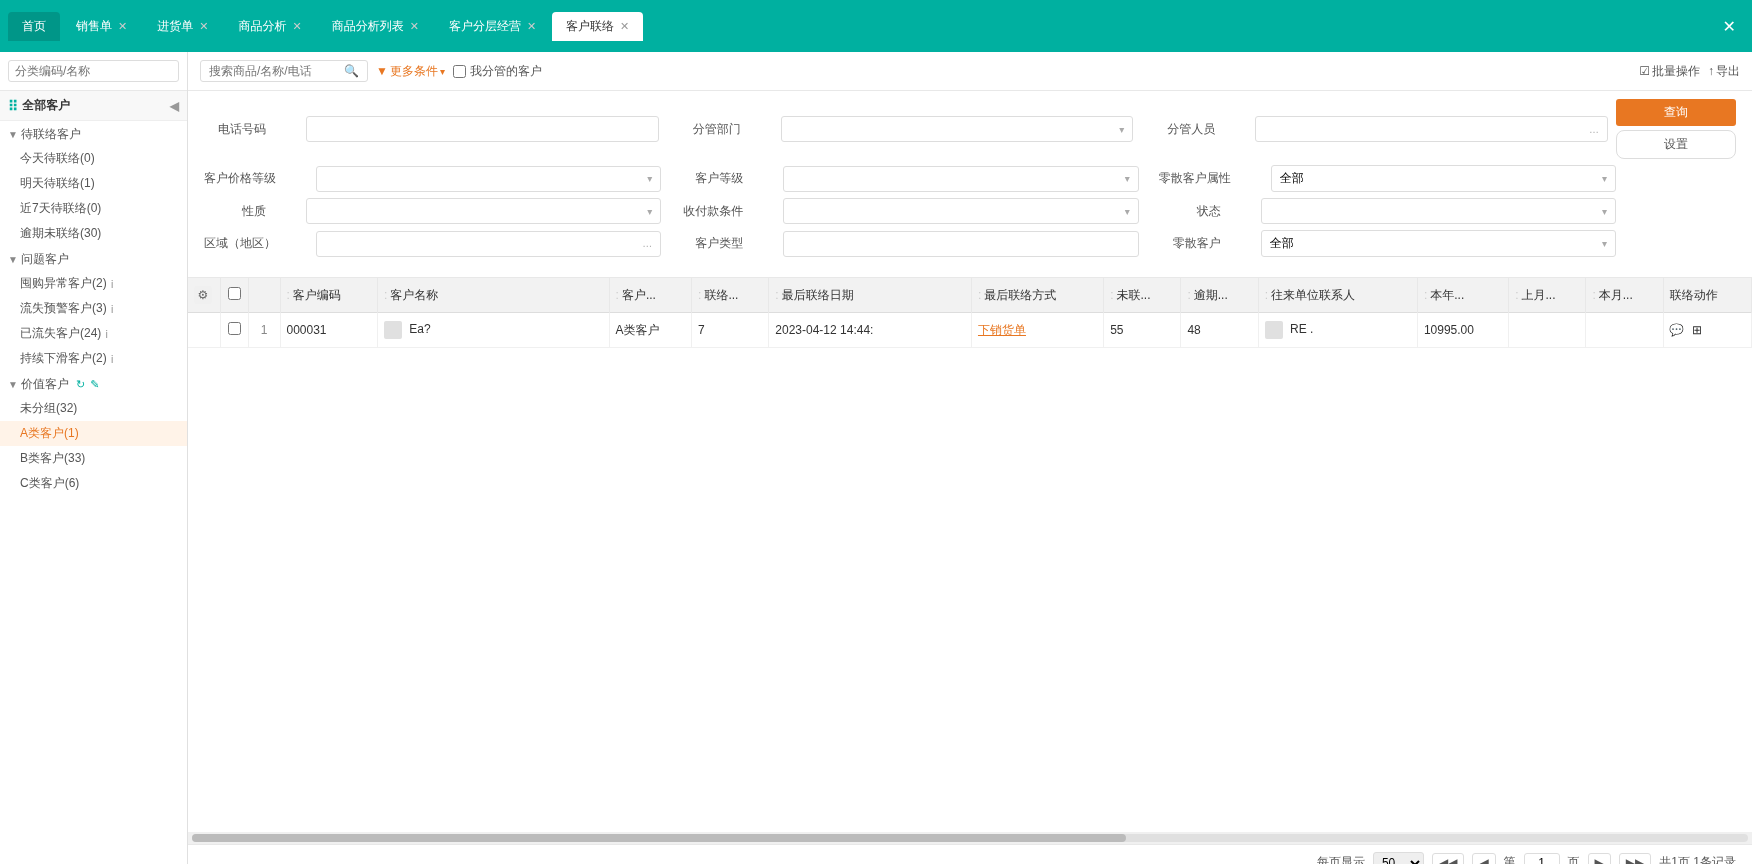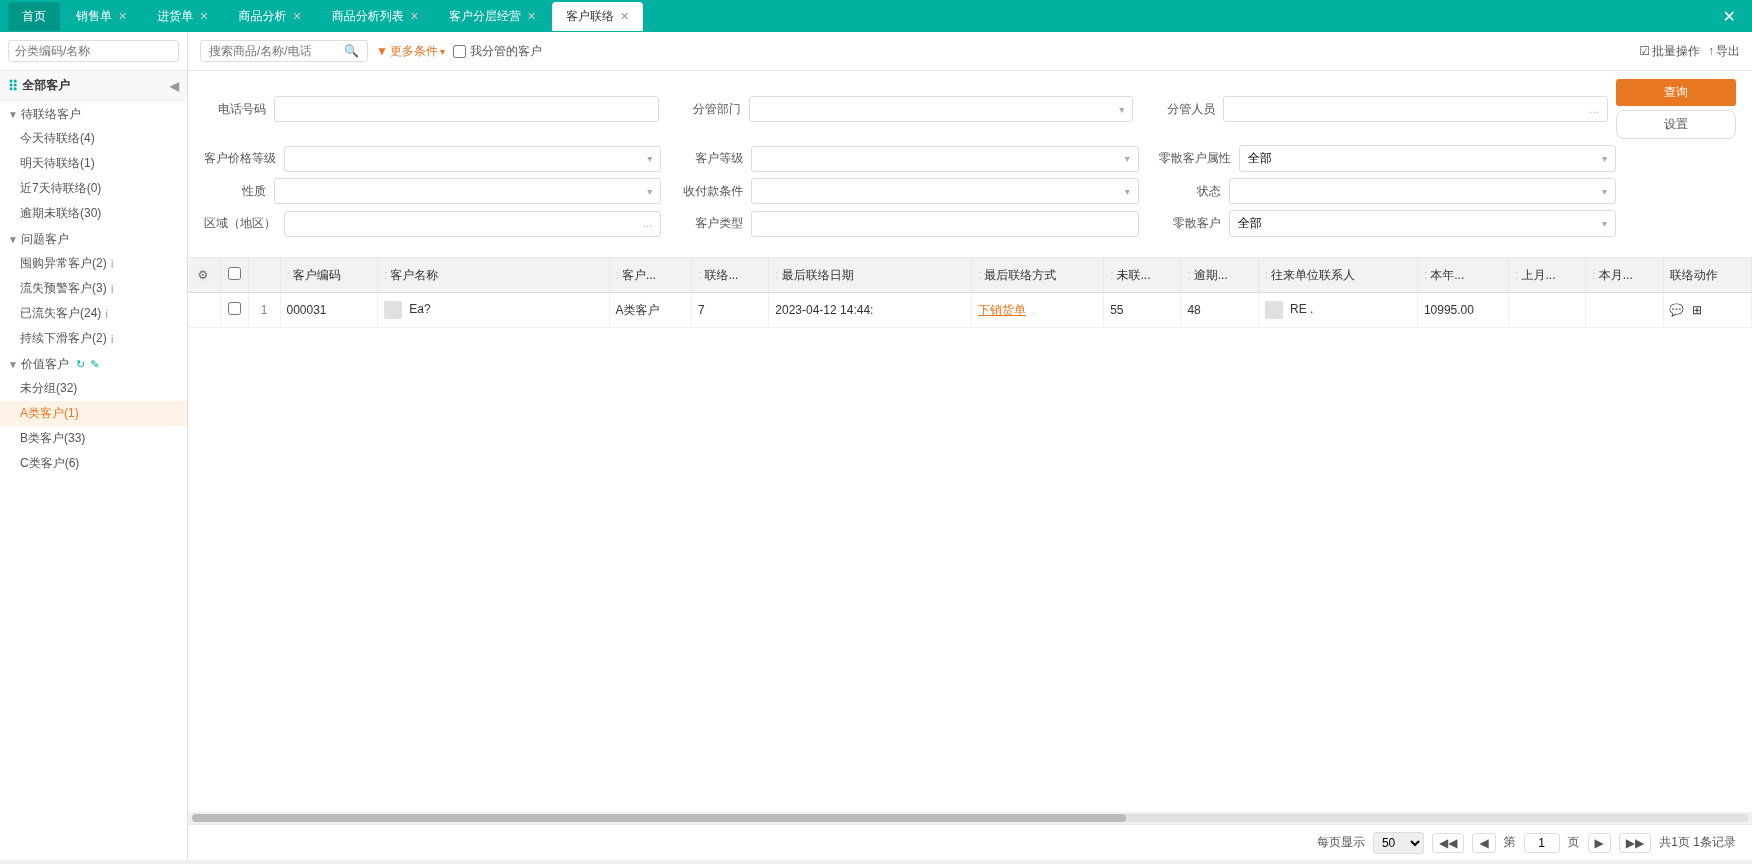--- a/index.html
+++ b/index.html
@@ -1,21 +1,21 @@
 <!DOCTYPE html>
 <html><head>
   <meta charset="utf-8">
   <style>
     * { box-sizing: border-box; margin: 0; padding: 0; font-family: 'Microsoft YaHei', Arial, sans-serif; font-size: 12px; }
     body { background: #f0f0f0; width: 1752px; height: 864px; overflow: hidden; }
 
     
     .top-nav {
       background: #00b0a0;
-      height: 32px;
+      height: 52px;
       display: flex;
       align-items: center;
       padding: 0 8px;
       gap: 2px;
     }
     .nav-tab {
       background: #00b0a0;
       color: #fff;
       padding: 6px 14px;
       border-radius: 4px 4px 0 0;
@@ -157,20 +157,21 @@
       align-items: center;
       gap: 0;
       margin-bottom: 6px;
     }
     .adv-filter-row:last-child { margin-bottom: 12px; }
     .filter-cell {
       display: flex;
       align-items: center;
       flex: 1;
       min-width: 0;
+      gap: 32px;
     }
     .filter-label {
       color: #555;
       white-space: nowrap;
       min-width: 70px;
       text-align: right;
       padding-right: 8px;
     }
     .filter-input {
       flex: 1;
@@ -360,21 +361,21 @@
         <span class="dots">⠿</span>
         <span>全部客户</span>
         <span class="collapse">◀</span>
       </div>
 
       <div class="sidebar-group-title">
         <span class="arrow">▼</span>
         <span>待联络客户</span>
       </div>
       <div class="sidebar-item">
-        <span>今天待联络(4)</span>
+        <span>今天待联络(0)</span>
       </div>
       <div class="sidebar-item">
         <span>明天待联络(1)</span>
       </div>
       <div class="sidebar-item">
         <span>近7天待联络(0)</span>
       </div>
       <div class="sidebar-item">
         <span>逾期未联络(30)</span>
       </div>

